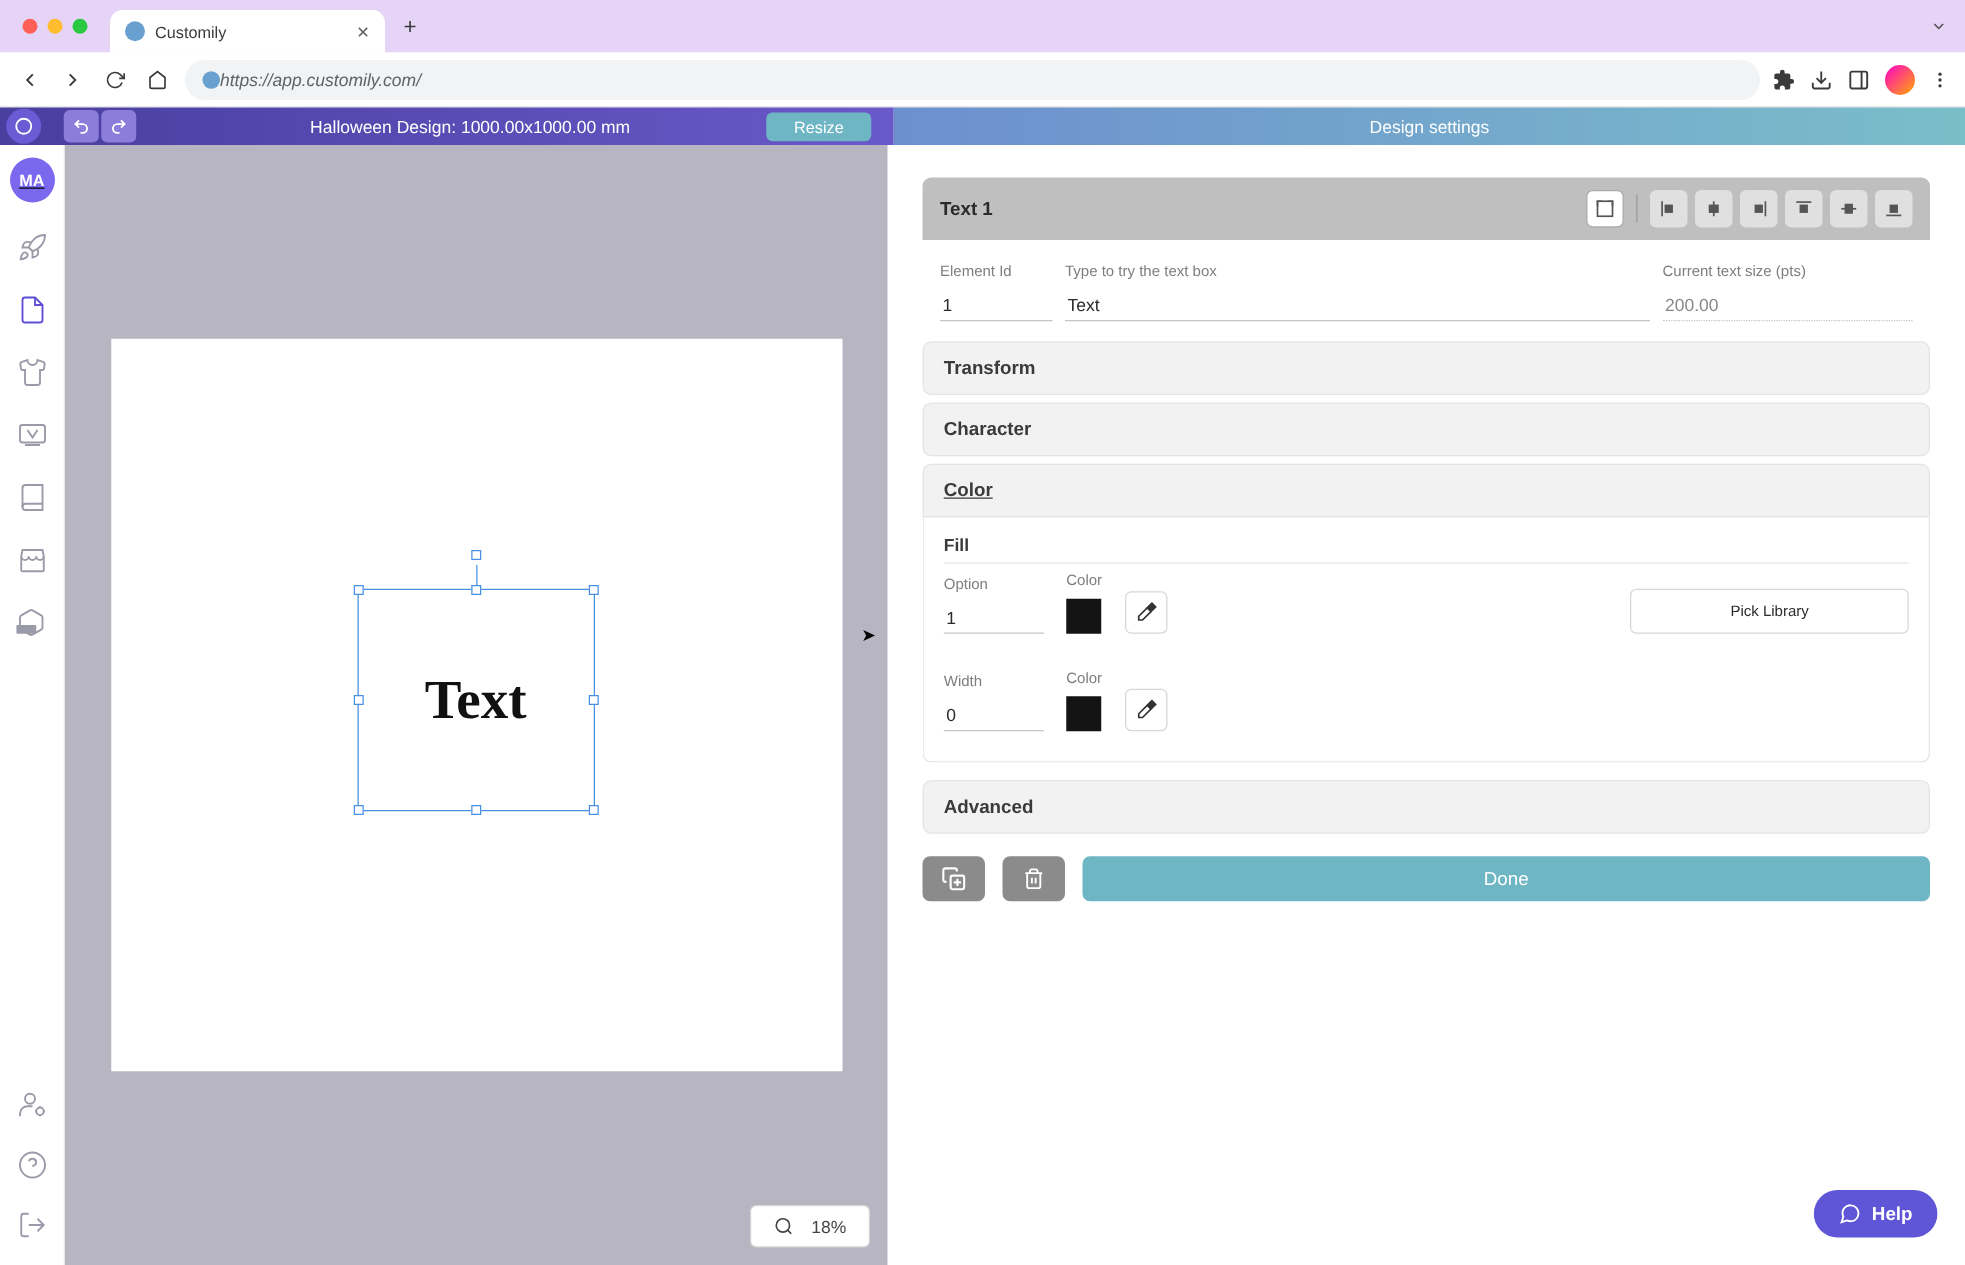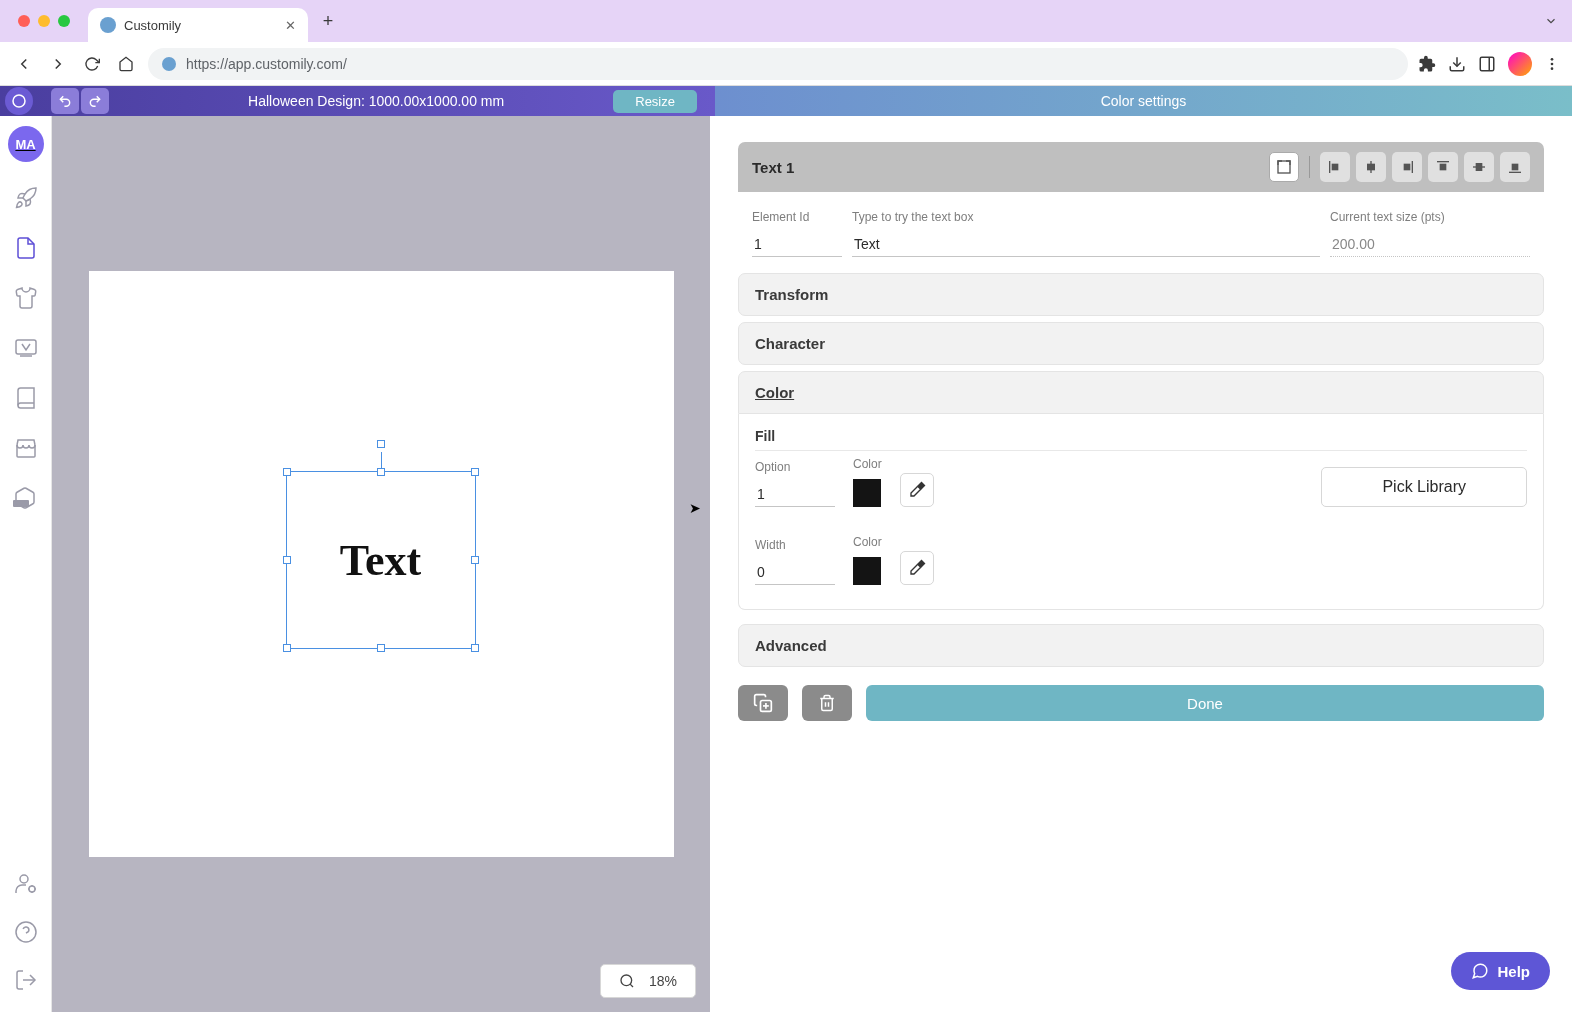--- a/index.html
+++ b/index.html
@@ -13,21 +13,21 @@
     .tl.yellow { background: #febc2e; }
     .tl.green { background: #28c840; }
     .tab { background: #fff; border-radius: 10px 10px 0 0; height: 34px; width: 220px; display: flex; align-items: center; padding: 0 12px; gap: 8px; font-size: 13px; color: #3a3a3a; }
     .tab-favicon { width: 16px; height: 16px; border-radius: 50%; background: #6aa0d0; display:inline-block; }
     .tab-close { margin-left: auto; color:#666; }
     .new-tab { width: 28px; height: 28px; display:flex; align-items:center; justify-content:center; color:#3a3a3a; font-size:18px; align-self:center; margin-left:6px;}
     .top-dropdown { margin-left:auto; margin-right:14px; align-self:center; color:#4a4a4a;}
     
     .addr-bar { background: #fff; height: 44px; display:flex; align-items:center; padding: 0 12px; gap: 10px; border-bottom:1px solid #ddd;}
     .nav-btn { width: 24px; height:24px; display:flex; align-items:center; justify-content:center; color:#3a3a3a;}
-    .url-box { flex:1; background:#f1f3f4; border-radius: 20px; height:32px; display:flex; align-items:center; padding:0 14px; gap:10px; color:#5f6368; font-size:14px;}
+    .url-box { flex:1; background:#f1f3f4; border-radius: 20px; height:32px; display:flex; align-items:center; padding:0 14px; color:#5f6368; font-size:14px;font-style:italic;}
     .url-box .lock { width:14px; height:14px; border-radius:50%; background:#6aa0d0; }
     .right-icons { display:flex; align-items:center; gap:12px; color:#3a3a3a;}
     .avatar-sm { width:24px; height:24px; border-radius:50%; background:linear-gradient(135deg,#f0c,#fa0); }
 
     
     .app-header { height: 30px; display:flex; }
     .app-header .left { flex: 0 0 715px; background: linear-gradient(90deg, #4a3e9f, #6959c9); display:flex; align-items:center; color:#fff; font-size:14px;}
     .app-header .right { flex:1; background: linear-gradient(90deg, #6d8fcf, #7abec9); display:flex; align-items:center; justify-content:center; color:#fff; font-size:14px; font-weight:500;}
     .logo-circle { width:28px; height:28px; border-radius:50%; background:#6b5bd4; margin-left:5px; margin-right:18px; display:flex; align-items:center; justify-content:center;}
     .undo-group { display:flex; gap:2px; margin-right:30px; }
@@ -75,21 +75,21 @@
     .field-input.dotted { border-bottom:1px dotted #c5c5c5; color:#888;}
 
     .section { background:#f2f2f2; border:1px solid #e4e4e4; border-radius:7px; padding: 12px 16px; margin-bottom:6px; font-size:15px; font-weight:600; color:#3a3a3a;}
     .section.expanded { border-radius:7px 7px 0 0; margin-bottom:0;}
     .section.expanded .sec-title { text-decoration:underline;}
     .color-body { border:1px solid #e4e4e4; border-top:none; border-radius:0 0 7px 7px; padding: 14px 16px 24px 16px; margin-bottom:14px;}
     .sub-title { font-size:14px; font-weight:600; color:#3a3a3a; padding-bottom:6px; border-bottom:1px solid #e8e8e8; margin-bottom:4px;}
     .color-row { display:flex; align-items:flex-end; gap:18px; padding-top:2px;}
     .swatch { width:28px; height:28px; background:#141414;}
     .eyedrop-btn { width:34px; height:34px; border:1px solid #d7d7d7; border-radius:5px; display:flex; align-items:center; justify-content:center;}
-    .pick-lib { margin-left:auto; border:1px solid #d7d7d7; border-radius:5px; padding: 10px 60px; font-size:16px; color:#2b2b2b; background:#fff;}
+    .pick-lib { margin-left:auto; border:1px solid #d7d7d7; border-radius:5px; padding: 10px 79px; font-size:12px; color:#2b2b2b; background:#fff;}
 
     .action-row { display:flex; gap:14px; margin-top:18px;}
     .sq-btn { width:50px; height:36px; background:#8b8b8b; border-radius:6px; display:flex; align-items:center; justify-content:center; color:#fff;}
     .done-btn { flex:1; background:#6fb6c4; color:#fff; border-radius:6px; display:flex; align-items:center; justify-content:center; font-size:15px; font-weight:500;}
 
     .help-btn { position:fixed; bottom:22px; right:22px; background:#5e56d6; color:#fff; border-radius:22px; padding:10px 20px; display:flex; align-items:center; gap:8px; font-size:15px; font-weight:600;}
     
     svg { display:block; }
   </style>
 </head>
@@ -187,21 +187,21 @@
       <div class="undo-btn">
           <svg width="14" height="14" viewBox="0 0 24 24" fill="none" stroke="#fff" stroke-width="2.5">
             <path d="M15 14l5-5-5-5"></path>
             <path d="M20 9H10a6 6 0 0 0 0 12h3"></path>
           </svg>
         </div>
     </div>
     <div class="design-name">Halloween Design: 1000.00x1000.00 mm</div>
     <div class="resize-btn">Resize</div>
   </div>
-  <div class="right">Color settings</div>
+  <div class="right">Design settings</div>
 </div>
 
 <div class="main">
 
   <div class="sidebar">
     <div class="avatar-lg">MA</div>
     <div class="side-icon">
         <svg width="24" height="24" viewBox="0 0 24 24" fill="none" stroke="currentColor" stroke-width="1.5">
           <path d="M4.5 16.5c-1.5 1.26-2 5-2 5s3.74-.5 5-2c.71-.84.7-2.13-.09-2.91a2.18 2.18 0 0 0-2.91-.09z"></path>
           <path d="M12 15l-3-3a22 22 0 0 1 2-3.95A12.88 12.88 0 0 1 22 2c0 2.72-.78 7.5-6 11a22.35 22.35 0 0 1-4 2z"></path>

